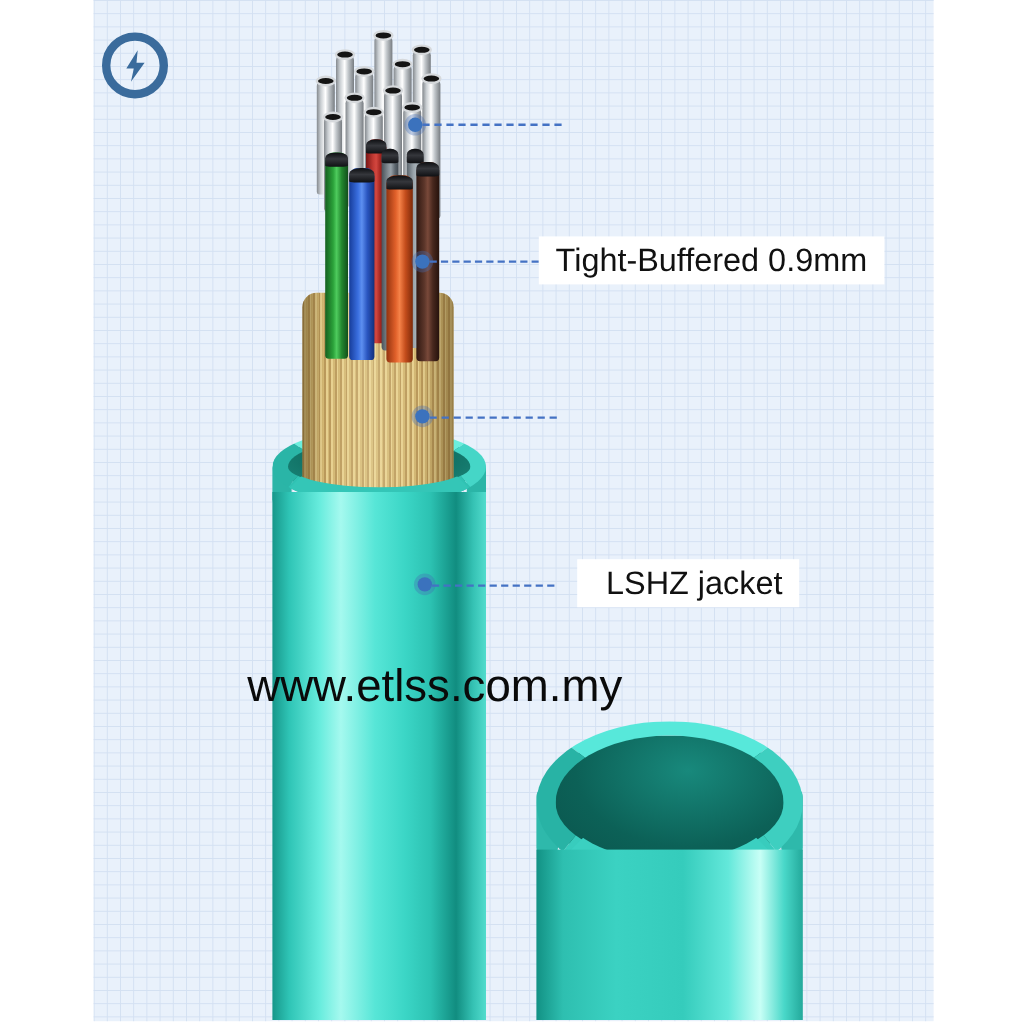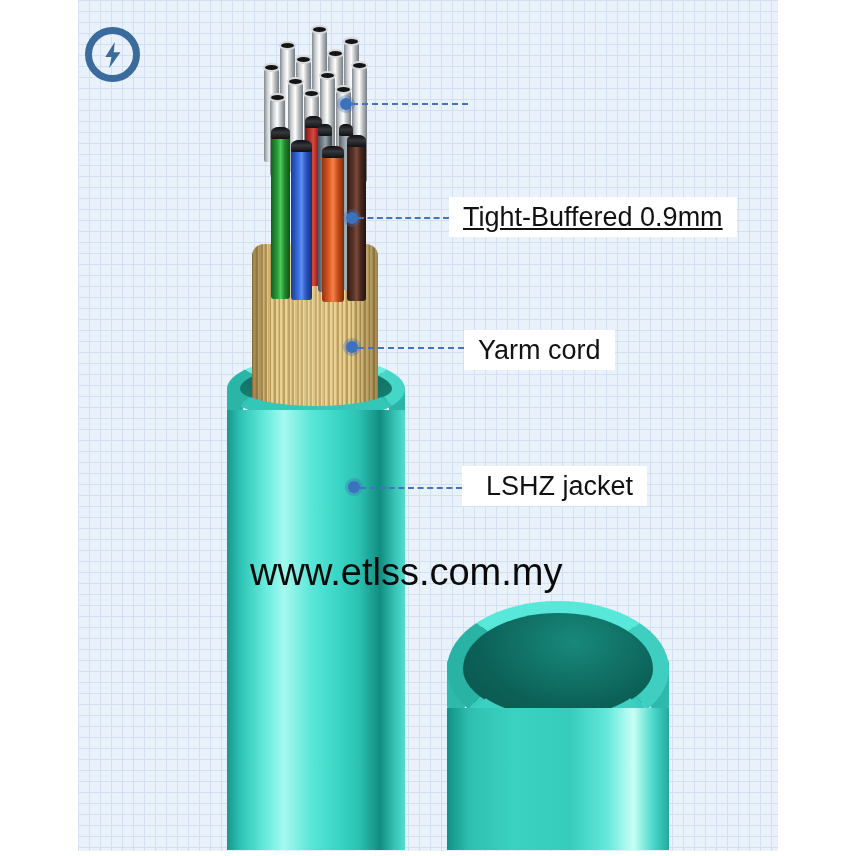--- a/index.html
+++ b/index.html
@@ -65,21 +65,21 @@
         border-right:16px solid #3ecfc0;border-bottom:20px solid #38ccbd;
         background:radial-gradient(ellipse at 58% 28%,#18897c 0%,#0c6157 60%,#0a544c 100%);}
   .e-ring-front{position:absolute;left:447px;top:601px;width:222px;height:136px;box-sizing:border-box;
         border-radius:50%;z-index:3;background:transparent;
         border:20px solid transparent;border-bottom:20px solid #3bd0c1;}
   .e-body{position:absolute;left:447px;top:708px;width:222px;height:142px;z-index:4;
         background:linear-gradient(90deg,#129184 0%,#2ebfb0 10%,#3bd2c2 30%,#35ccbc 55%,#63e8da 72%,#c8fff6 84%,#49d8c9 93%,#23a99b 100%);}
 
   
   .watermark{position:absolute;left:206px;top:551px;z-index:12;color:#0a0a0a;
-        font-size:38px;line-height:42px;white-space:nowrap;margin-left:44px;}
+        font-size:38px;line-height:42px;white-space:nowrap;}
 
   
   .dot{position:absolute;width:12px;height:12px;border-radius:50%;background:#3b72bd;
         box-shadow:0 0 0 3px rgba(70,110,180,.35);z-index:20;}
   .leader{position:absolute;height:0;border-top:2px dashed #4472c4;z-index:20;}
   .lbl{position:absolute;background:#ffffff;color:#111111;font-size:27px;line-height:40px;
         padding:0 14px;white-space:nowrap;z-index:21;}
 </style>
 </head>
 <body>
@@ -133,23 +133,22 @@
     <div class="e-body"></div>
   </div>
 
   <div class="watermark">www.etlss.com.my</div>
 
   <div class="dot" style="left:340px;top:98px;"></div>
   <div class="leader" style="left:352px;top:103px;width:116px;"></div>
 
   <div class="dot" style="left:346px;top:212px;"></div>
   <div class="leader" style="left:358px;top:217px;width:91px;"></div>
-  <div class="lbl" style="left:449px;top:197px;text-decoration:underline;">Tight-Buffered 0.9mm</div>
+  <div class="lbl" style="left:449px;top:197px;">Tight-Buffered 0.9mm</div>
 
   <div class="dot" style="left:346px;top:341px;"></div>
   <div class="leader" style="left:358px;top:347px;width:106px;"></div>
-  <div class="lbl" style="left:464px;top:330px;">Yarm cord</div>
 
   <div class="dot" style="left:348px;top:481px;"></div>
   <div class="leader" style="left:360px;top:487px;width:102px;"></div>
-  <div class="lbl" style="left:462px;top:466px;padding-left:24px;">LSHZ jacket</div>
+  <div class="lbl" style="left:481px;top:466px;padding-left:24px;">LSHZ jacket</div>
 
 </div>
 
 </body></html>

